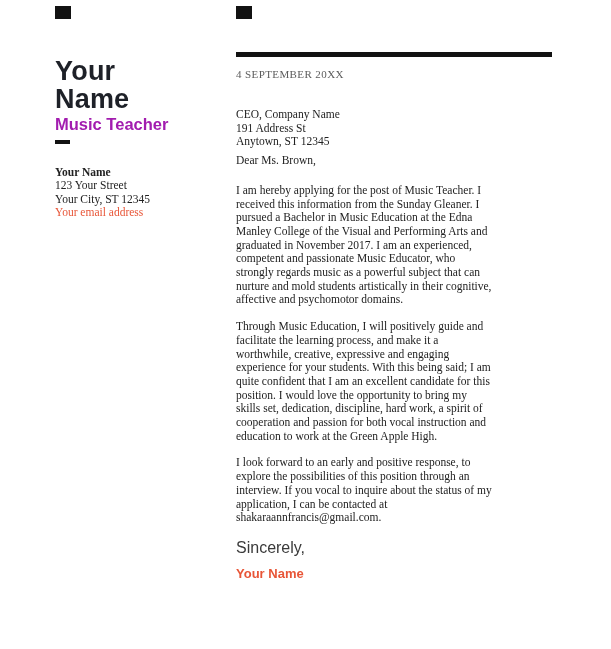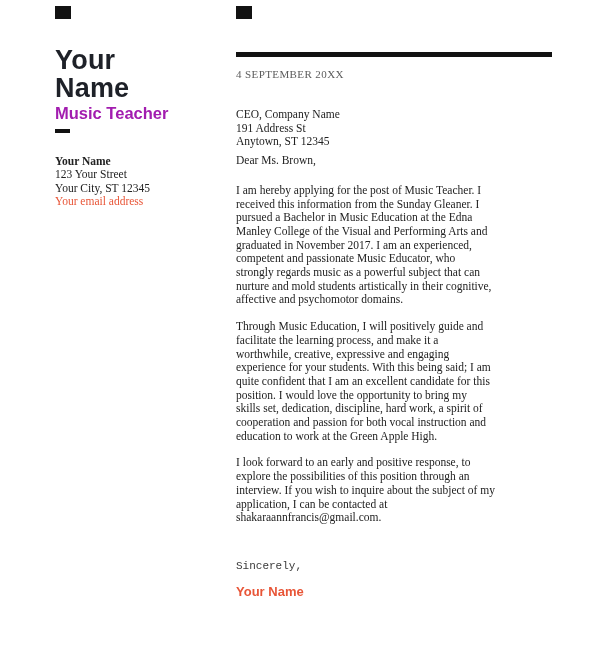--- a/index.html
+++ b/index.html
@@ -15,21 +15,21 @@
     width:16px;height:13px;
     background:#121212;
     top:6px;
   }
   .corner-mark.left{left:55px;}
   .corner-mark.right{left:236px;}
 
   
   .sidebar{
     position:absolute;
-    left:55px;top:46px;
+    left:55px;top:57px;
     width:160px;
   }
   .big-name{
     font-family:"Liberation Sans", sans-serif;
     font-weight:700;
     font-size:27px;
     line-height:28px;
     color:#1e2128;
     letter-spacing:.2px;
     white-space:pre-line;
@@ -76,23 +76,23 @@
     letter-spacing:.4px;
     color:#5c5c5c;
   }
   .recipient{margin-top:27px;}
   .recipient .recipient-name{font-weight:700;font-size:12px;}
   .salutation{margin-top:5px;}
   .para{margin:0;white-space:pre-line;}
   .para + .para{margin-top:13px;}
   .para.first{margin-top:16px;}
   .closing{
-    margin-top:33px;
-    font-family:Liberation Mono, monospace;
-    font-size:11px;
+    margin-top:15px;
+    font-family:Liberation Sans, sans-serif;
+    font-size:16px;
     line-height:16px;
     color:#3a3a3a;
   }
   .signature{
     margin-top:9px;
     font-family:"Liberation Sans", sans-serif;
     font-weight:700;
     font-size:13px;
     line-height:17px;
     color:#E85537;
@@ -143,21 +143,21 @@
 facilitate the learning process, and make it a
 worthwhile, creative, expressive and engaging
 experience for your students. With this being said; I am
 quite confident that I am an excellent candidate for this
 position. I would love the opportunity to bring my
 skills set, dedication, discipline, hard work, a spirit of
 cooperation and passion for both vocal instruction and
 education to work at the Green Apple High.</p>
     <p class="para">I look forward to an early and positive response, to
 explore the possibilities of this position through an
-interview. If you wish to inquire about the subject of my
+interview. If you vocal to inquire about the status of my
 application, I can be contacted at
 shakaraannfrancis@gmail.com.</p>
 
     <div class="closing">Sincerely,</div>
     <div class="signature">Your Name</div>
   </main>
 
 </div>
 
 </body></html>

